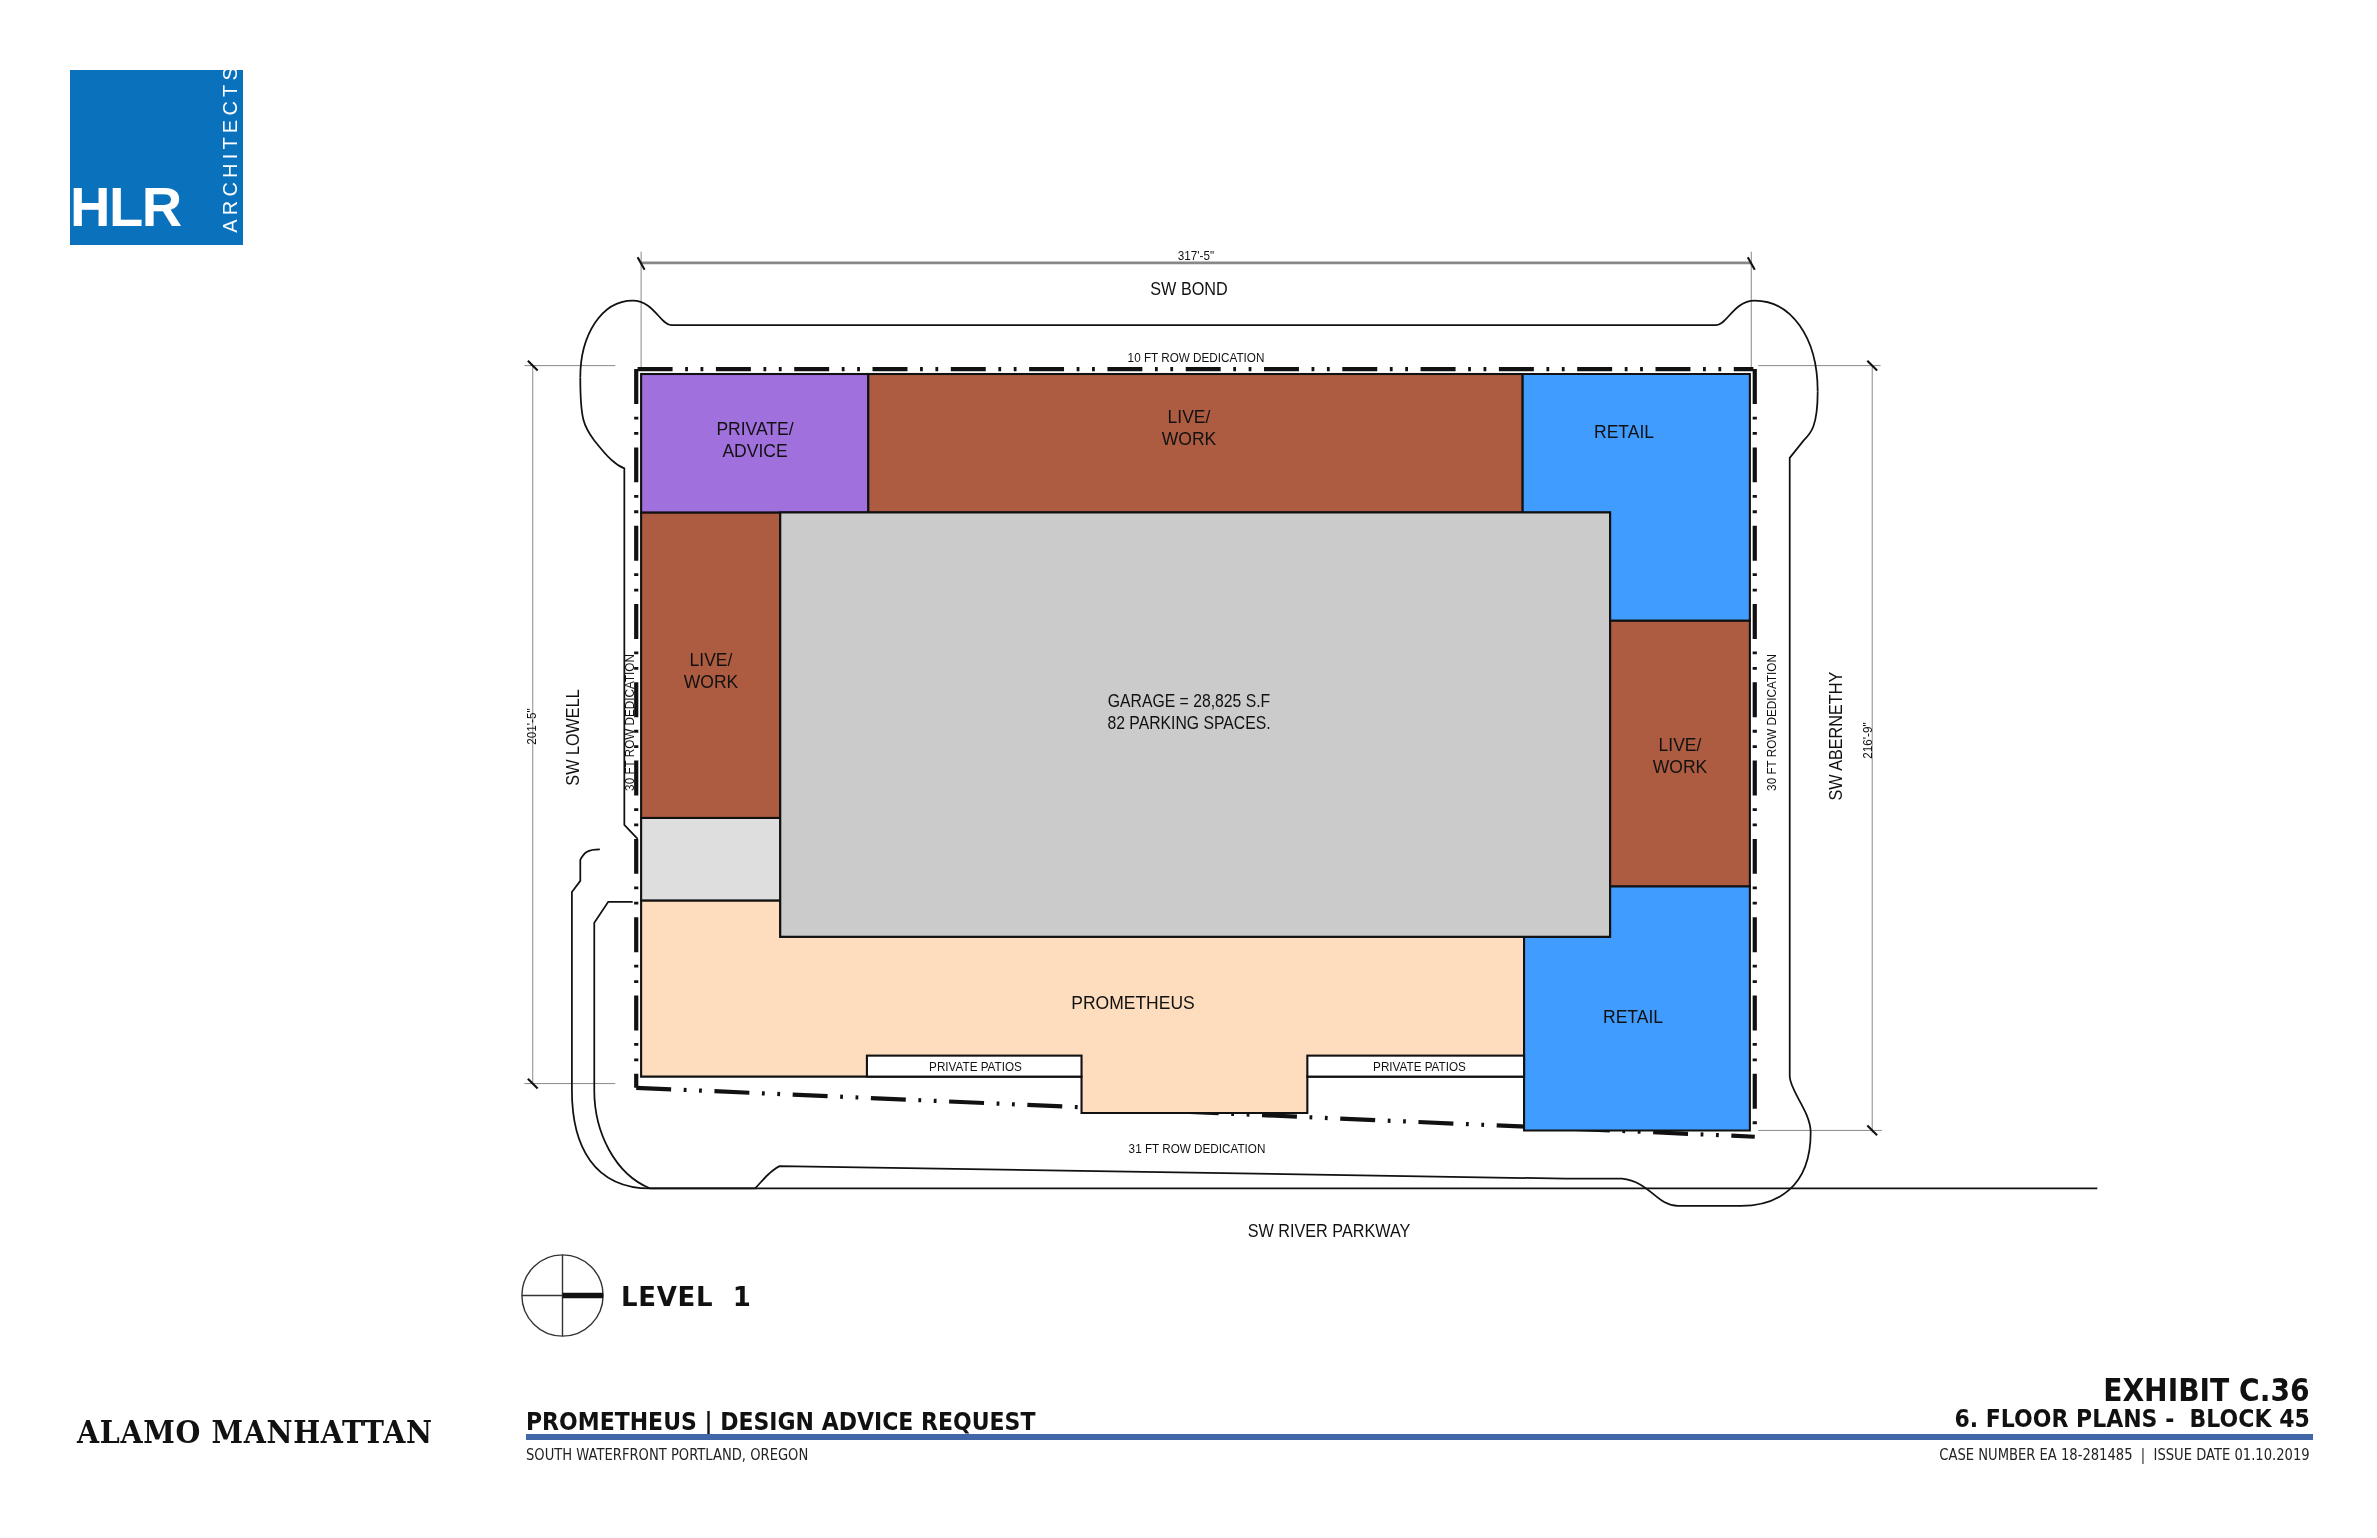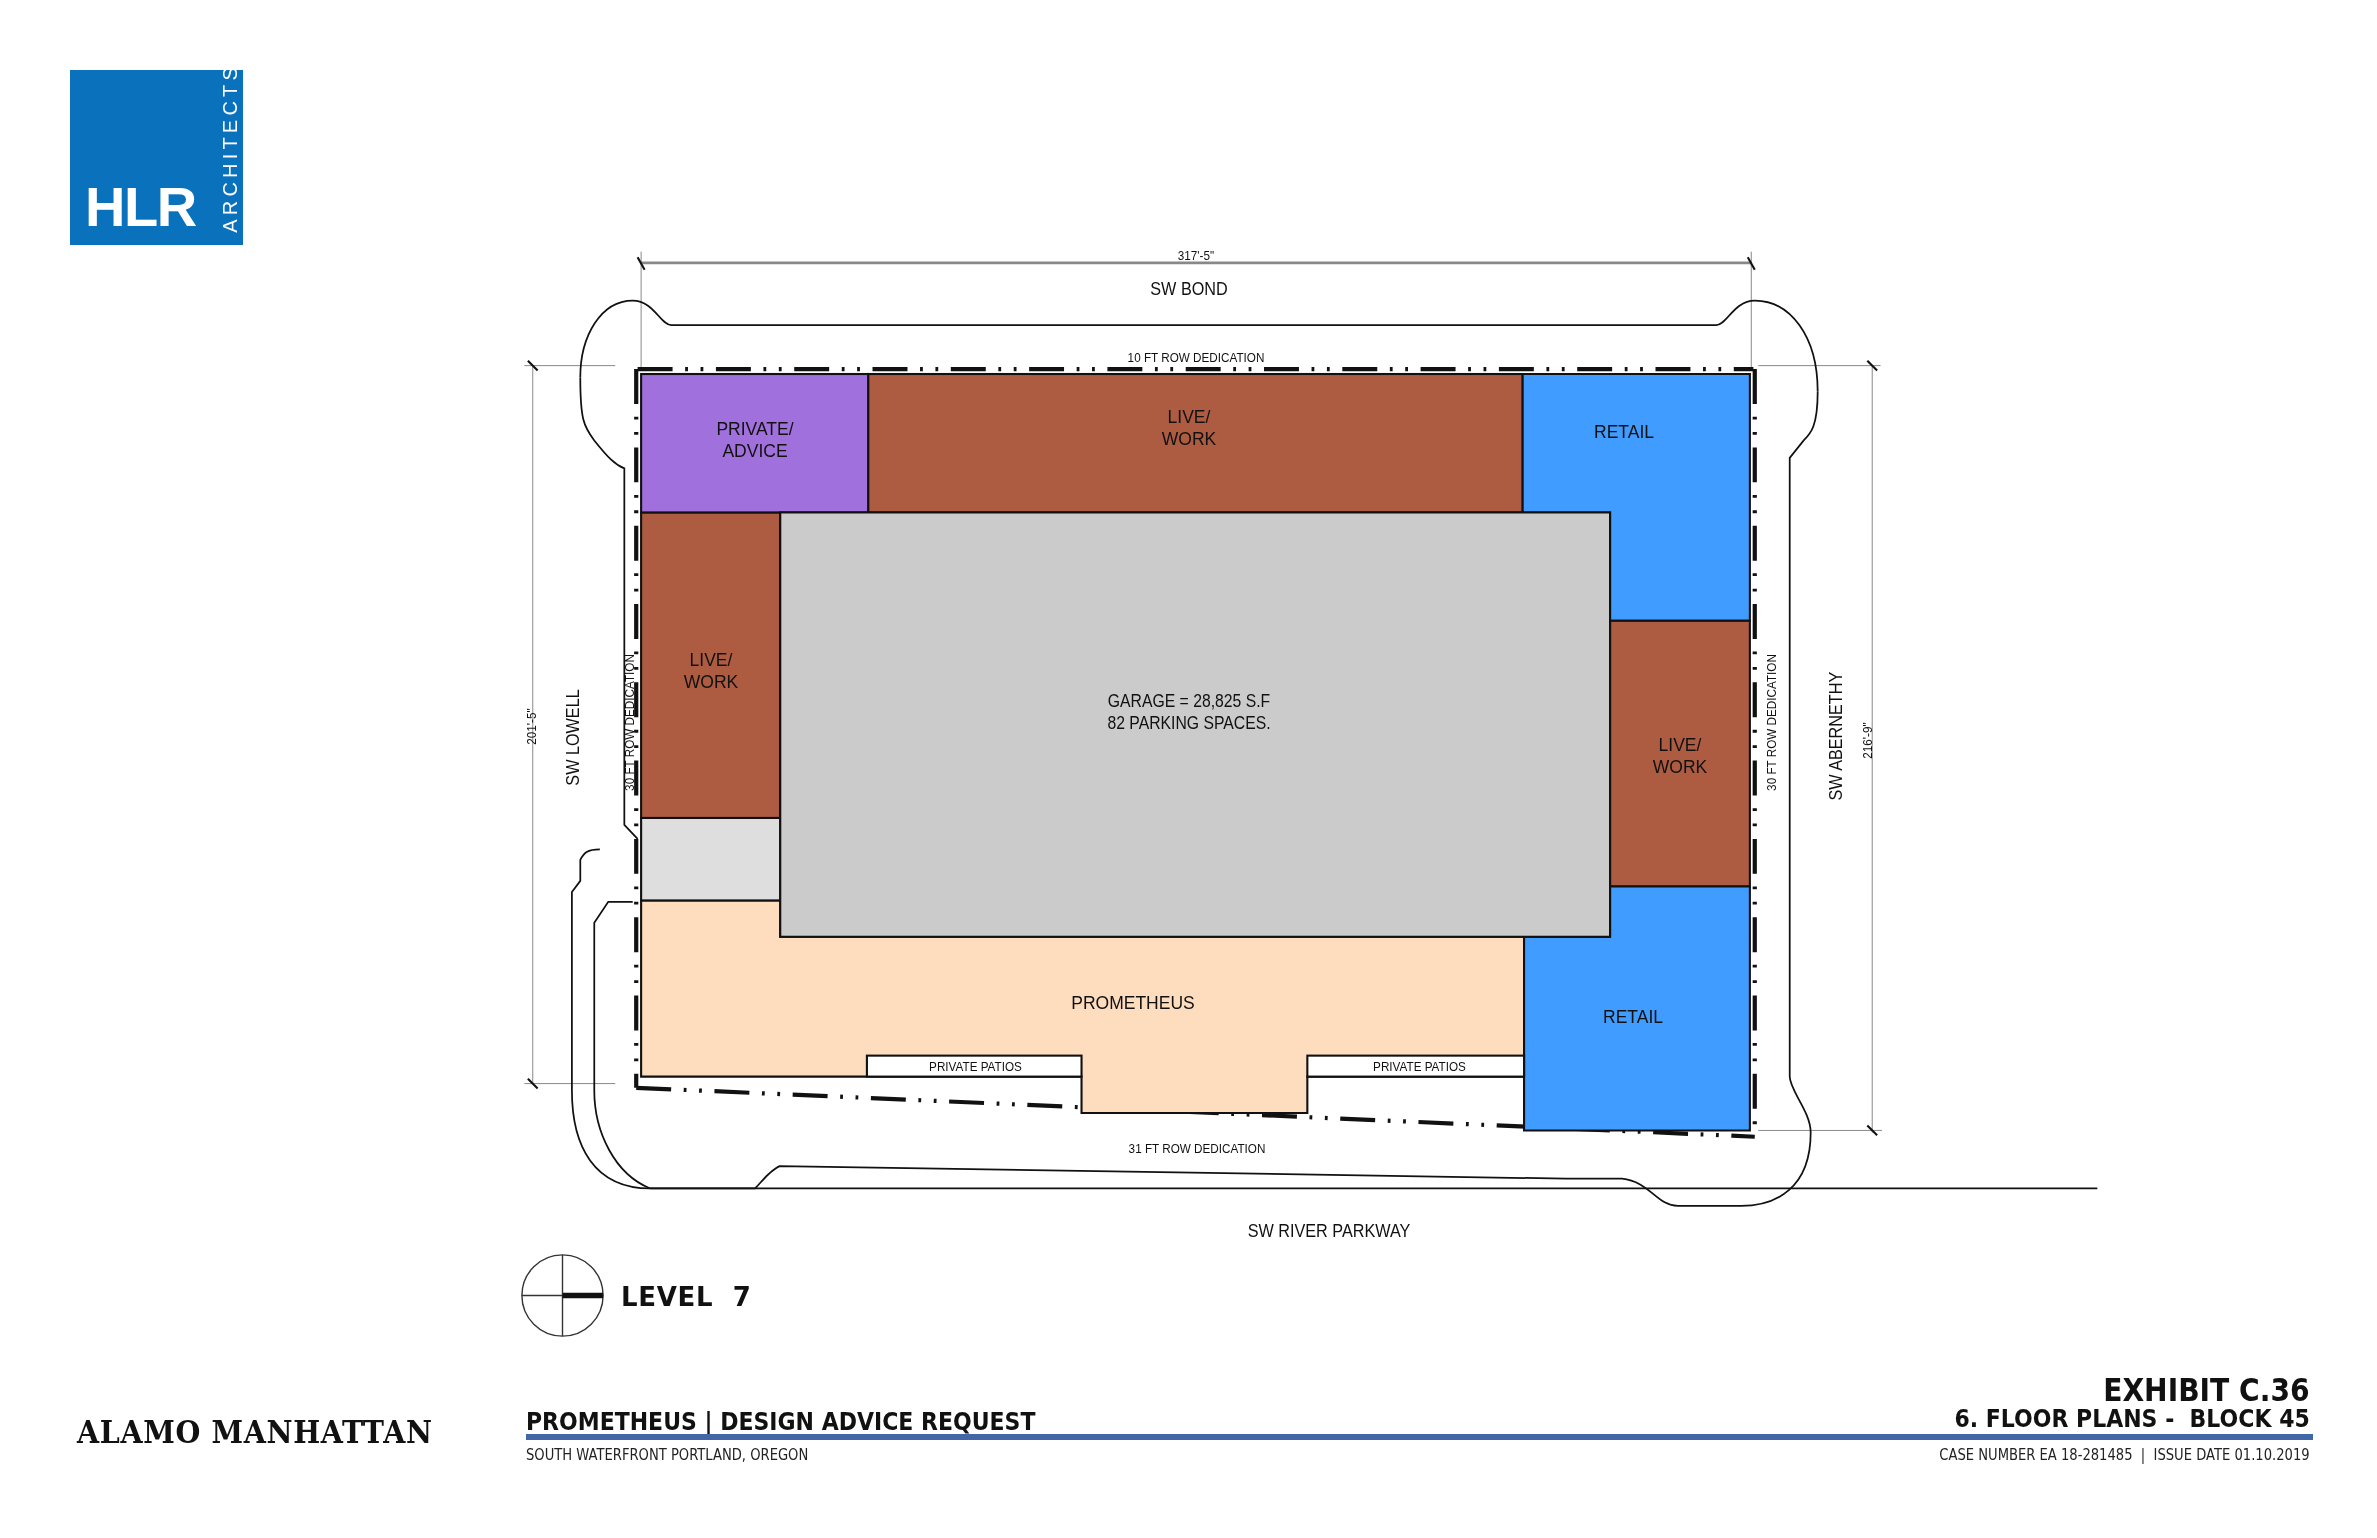--- a/index.html
+++ b/index.html
@@ -1,18 +1,18 @@
 <!DOCTYPE html>
 <html style="font-size:11.2px"><head>
 <meta charset="utf-8">
 <style>
   html, body { margin: 0; padding: 0; background: #ffffff; }
   body { width: 2377px; height: 1538px; position: relative; overflow: hidden; font-family: "Liberation Sans", sans-serif; }
   .logo { position: absolute; left: 70px; top: 70px; width: 173px; height: 175px; background: #0a72bd; }
-  .logo-hlr { position: absolute; left: 15px; bottom: 9.8px; color: #fff; font-family: "Liberation Sans", sans-serif; font-weight: bold; font-size: 56px; line-height: 56px; letter-spacing: -1.4px; }
+  .logo-hlr { position: absolute; left: 0; bottom: 9.8px; color: #fff; font-family: "Liberation Sans", sans-serif; font-weight: bold; font-size: 56px; line-height: 56px; letter-spacing: -1.4px; }
   .logo-arch { position: absolute; right: 1.4px; bottom: 12.6px; color: #fff; font-family: "Liberation Sans", sans-serif; font-size: 20px; letter-spacing: 4.2px; writing-mode: vertical-rl; transform: rotate(180deg); line-height: 24px; }
   svg.plan { position: absolute; left: 0; top: 0; }
   .label { position: absolute; font-family: "Liberation Sans", sans-serif; color: #111; text-align: center; white-space: nowrap; }
   .room { font-size: 17.5px; line-height: 22px; }
   .street { font-size: 18px; transform: scaleX(0.9); }
   .small { font-size: 13.3px; transform: scaleX(0.88); }
   .vert { position: absolute; white-space: nowrap; transform-origin: center center; font-family: "Liberation Sans", sans-serif; color: #111; }
   .level-title { position: absolute; left: 621px; top: 1282px; font-family: "DejaVu Sans", sans-serif; font-weight: bold; font-size: 26px; letter-spacing: 0.7px; color: #111; word-spacing: 9.8px; }
   .footer-left { position: absolute; left: 77px; top: 1414px; font-family: "DejaVu Serif", serif; font-size: 31px; font-weight: bold; color: #111; transform: scaleX(0.92); transform-origin: left; letter-spacing: 0.7px; }
   .footer-title { position: absolute; left: 526px; top: 1407px; font-family: "DejaVu Sans", sans-serif; font-weight: bold; font-size: 25px; color: #111; transform: scaleX(0.88); transform-origin: left; }
@@ -143,21 +143,21 @@
 
 <div class="label small" style="left:881px; top:1059px; width:189px;">PRIVATE PATIOS</div>
 <div class="label small" style="left:1325px; top:1059px; width:189px;">PRIVATE PATIOS</div>
 
 <svg style="position:absolute; left:517px; top:1250px;" width="91" height="91" viewBox="0 0 130 130">
   <circle cx="65" cy="65" r="58" stroke="#333" stroke-width="2" fill="none"></circle>
   <line x1="65" y1="7" x2="65" y2="123" stroke="#333" stroke-width="2"></line>
   <line x1="7" y1="65" x2="65" y2="65" stroke="#333" stroke-width="2"></line>
   <line x1="65" y1="65" x2="123" y2="65" stroke="#111" stroke-width="8"></line>
 </svg>
-<div class="level-title">LEVEL  7</div>
+<div class="level-title">LEVEL  1</div>
 
 <div class="footer-left">ALAMO MANHATTAN</div>
 <div class="footer-title">PROMETHEUS | DESIGN ADVICE REQUEST</div>
 <div class="footer-bar"></div>
 <div class="footer-sub">SOUTH WATERFRONT PORTLAND, OREGON</div>
 <div class="exhibit">EXHIBIT C.36</div>
 <div class="section">6. FLOOR PLANS -  BLOCK 45</div>
 <div class="case">CASE NUMBER EA 18-281485  |  ISSUE DATE 01.10.2019</div>
 
 

